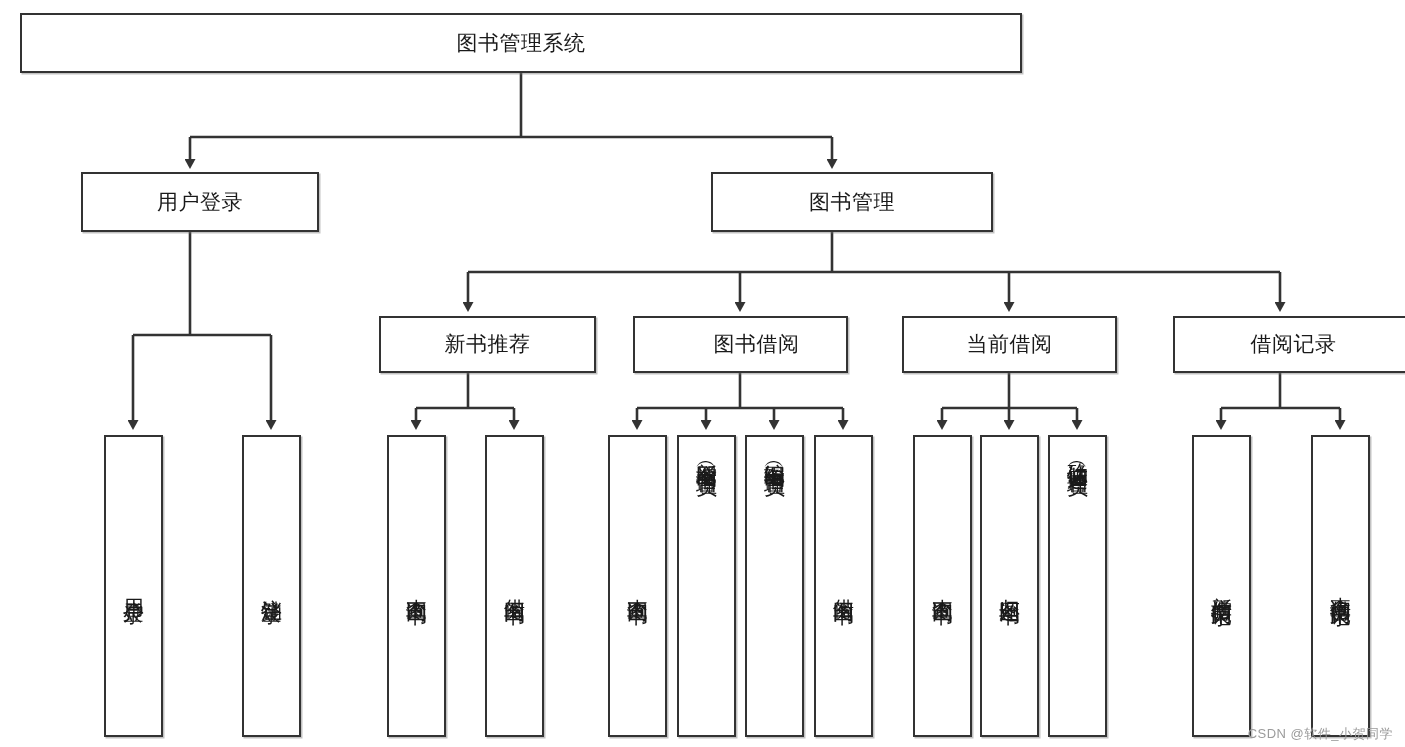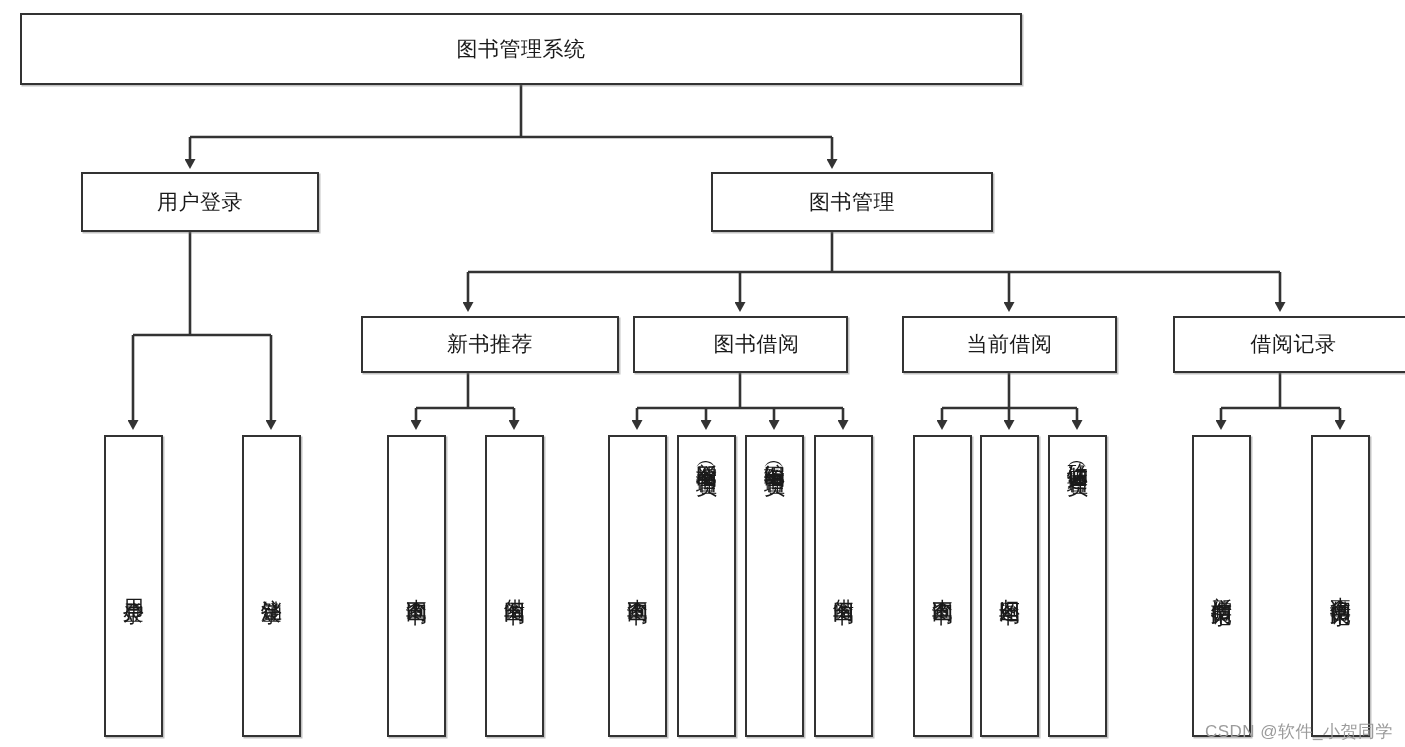--- a/index.html
+++ b/index.html
@@ -59,21 +59,21 @@
     white-space: nowrap;
   }
   .node.vert.mid {
     align-items: center;
     padding-top: 0;
   }
   #watermark {
     position: absolute;
     right: 12px;
     bottom: 4px;
-    font-size: 17px;
+    font-size: 13px;
     color: #9b9b9b;
     letter-spacing: 0.5px;
     white-space: nowrap;
   }
 </style>
 </head>
 <body>
 
 <div id="canvas">
 
@@ -120,32 +120,32 @@
       <path d="M1009,408 L1009,421" marker-end="url(#arrow)"></path>
       <path d="M1077,408 L1077,421" marker-end="url(#arrow)"></path>
 
       <path d="M1280,373 L1280,408"></path>
       <path d="M1221,408 L1340,408"></path>
       <path d="M1221,408 L1221,421" marker-end="url(#arrow)"></path>
       <path d="M1340,408 L1340,421" marker-end="url(#arrow)"></path>
     </g>
   </svg>
 
-  <div class="node horiz" style="left:20px; top:13px; width:1002px; height:72px;">
+  <div class="node horiz" style="left:20px; top:13px; width:1002px; height:60px;">
     <span class="label">图书管理系统</span>
   </div>
 
   <div class="node horiz" style="left:81px; top:172px; width:238px; height:60px;">
     <span class="label">用户登录</span>
   </div>
   <div class="node horiz" style="left:711px; top:172px; width:282px; height:60px;">
     <span class="label">图书管理</span>
   </div>
 
-  <div class="node horiz" style="left:361px; top:316px; width:258px; height:57px;">
+  <div class="node horiz" style="left:379px; top:316px; width:217px; height:57px;">
     <span class="label">新书推荐</span>
   </div>
   <div class="node horiz" style="left:633px; top:316px; width:215px; height:57px;padding-left:32px;">
     <span class="label">图书借阅</span>
   </div>
   <div class="node horiz" style="left:902px; top:316px; width:215px; height:57px;">
     <span class="label">当前借阅</span>
   </div>
   <div class="node horiz" style="left:1173px; top:316px; width:241px; height:57px;">
     <span class="label">借阅记录</span>

